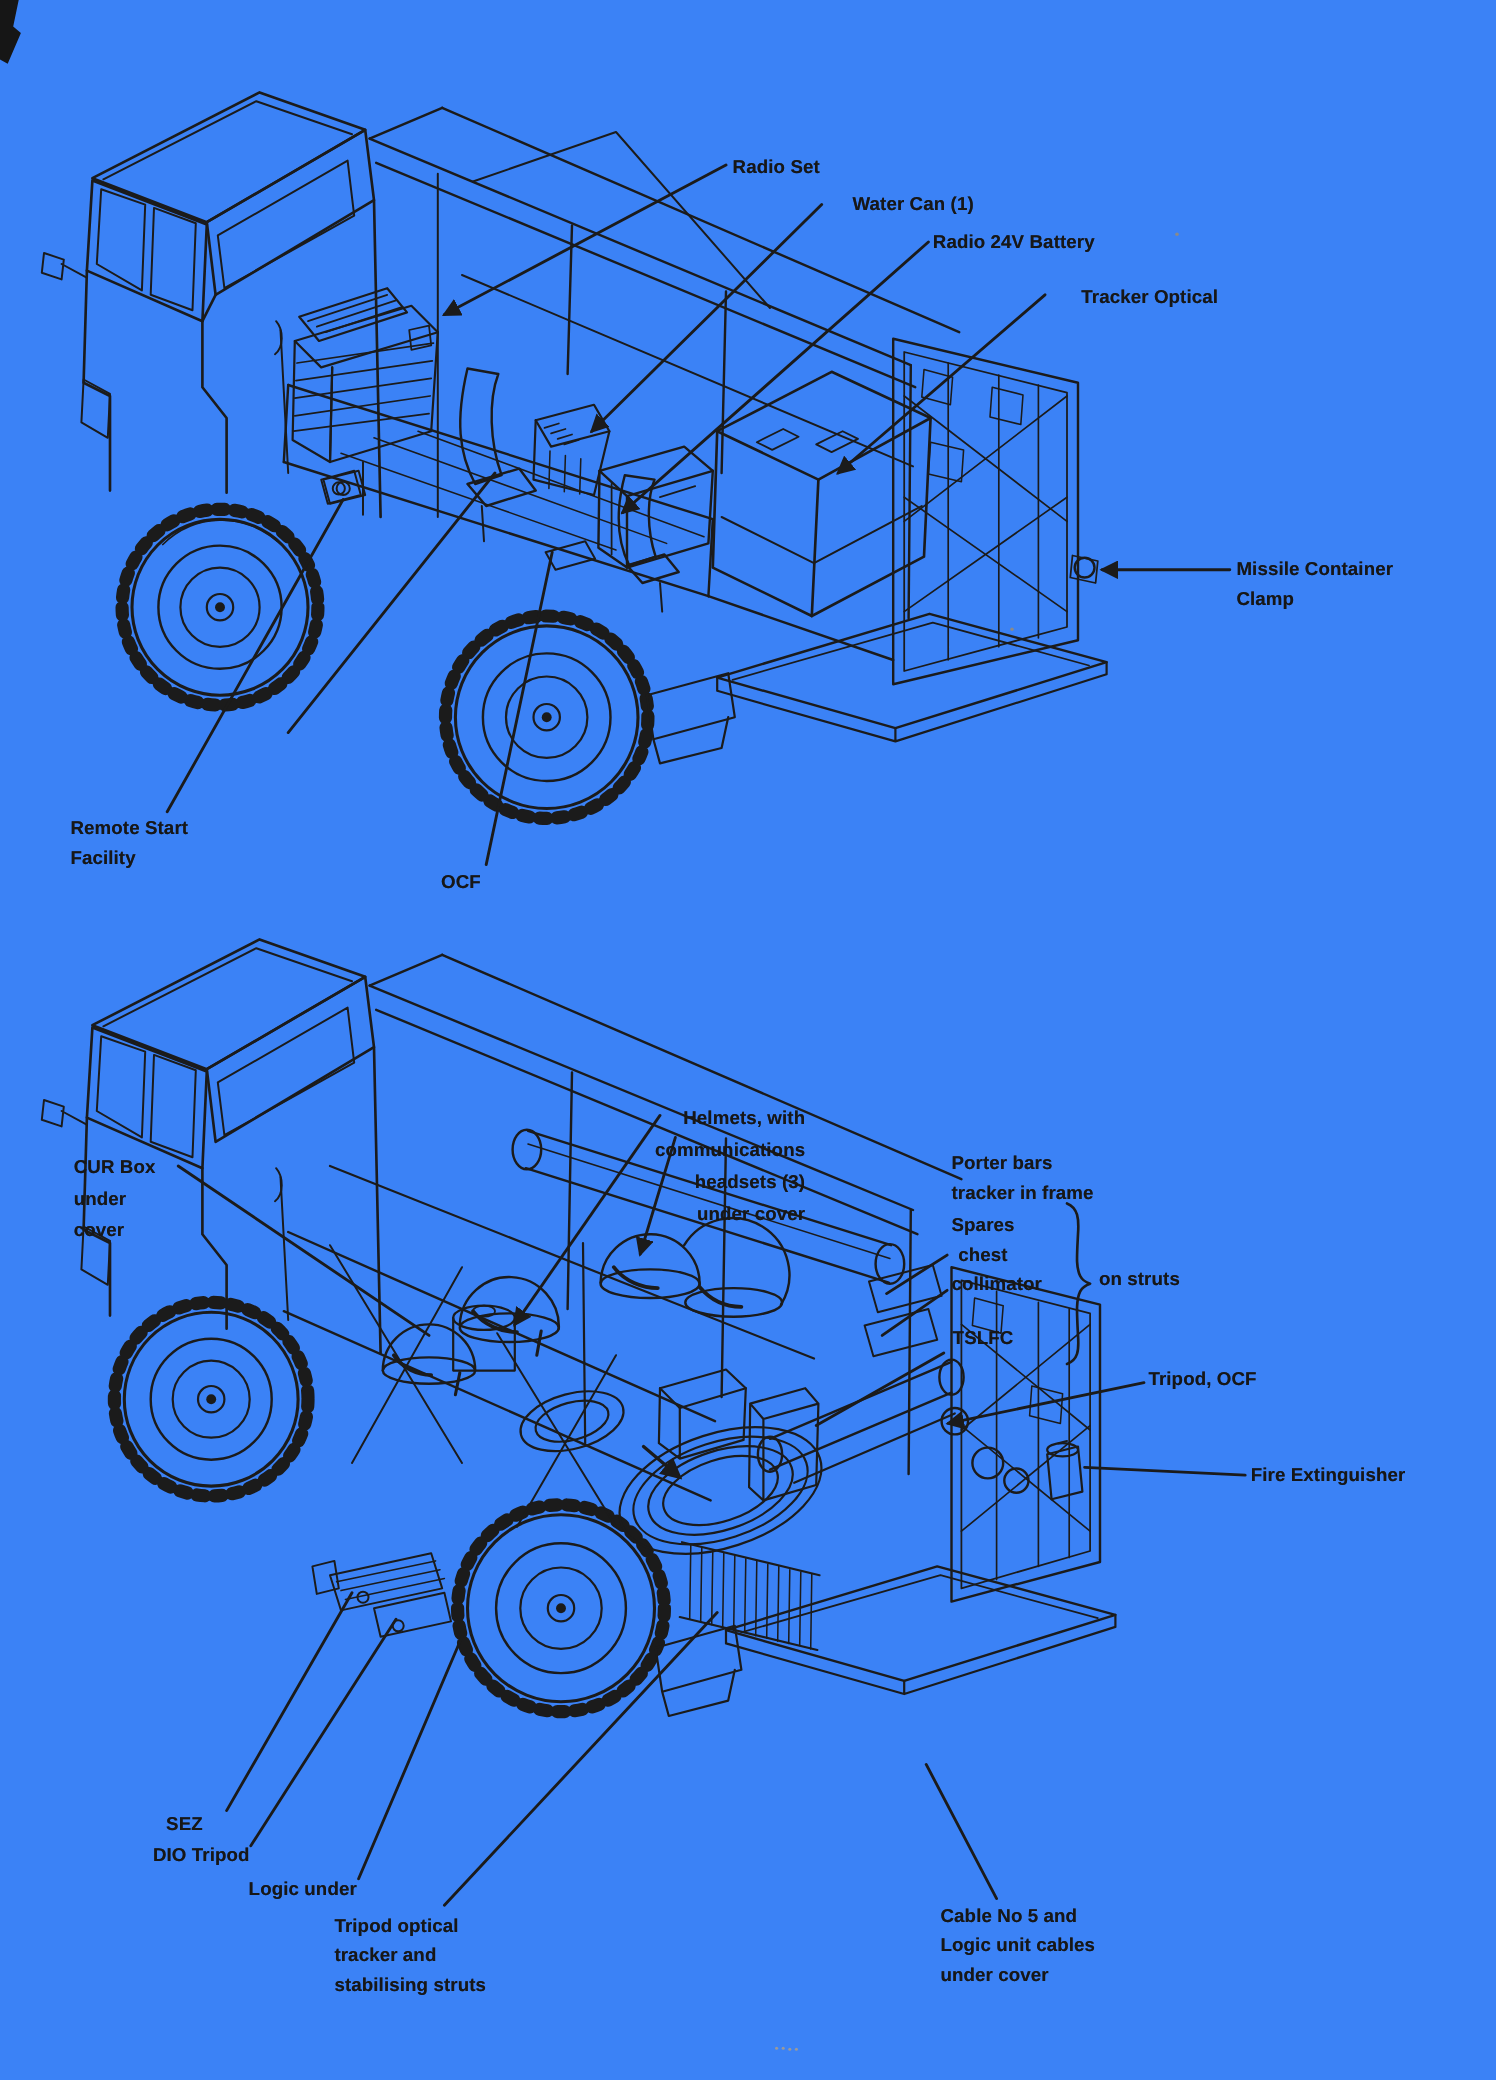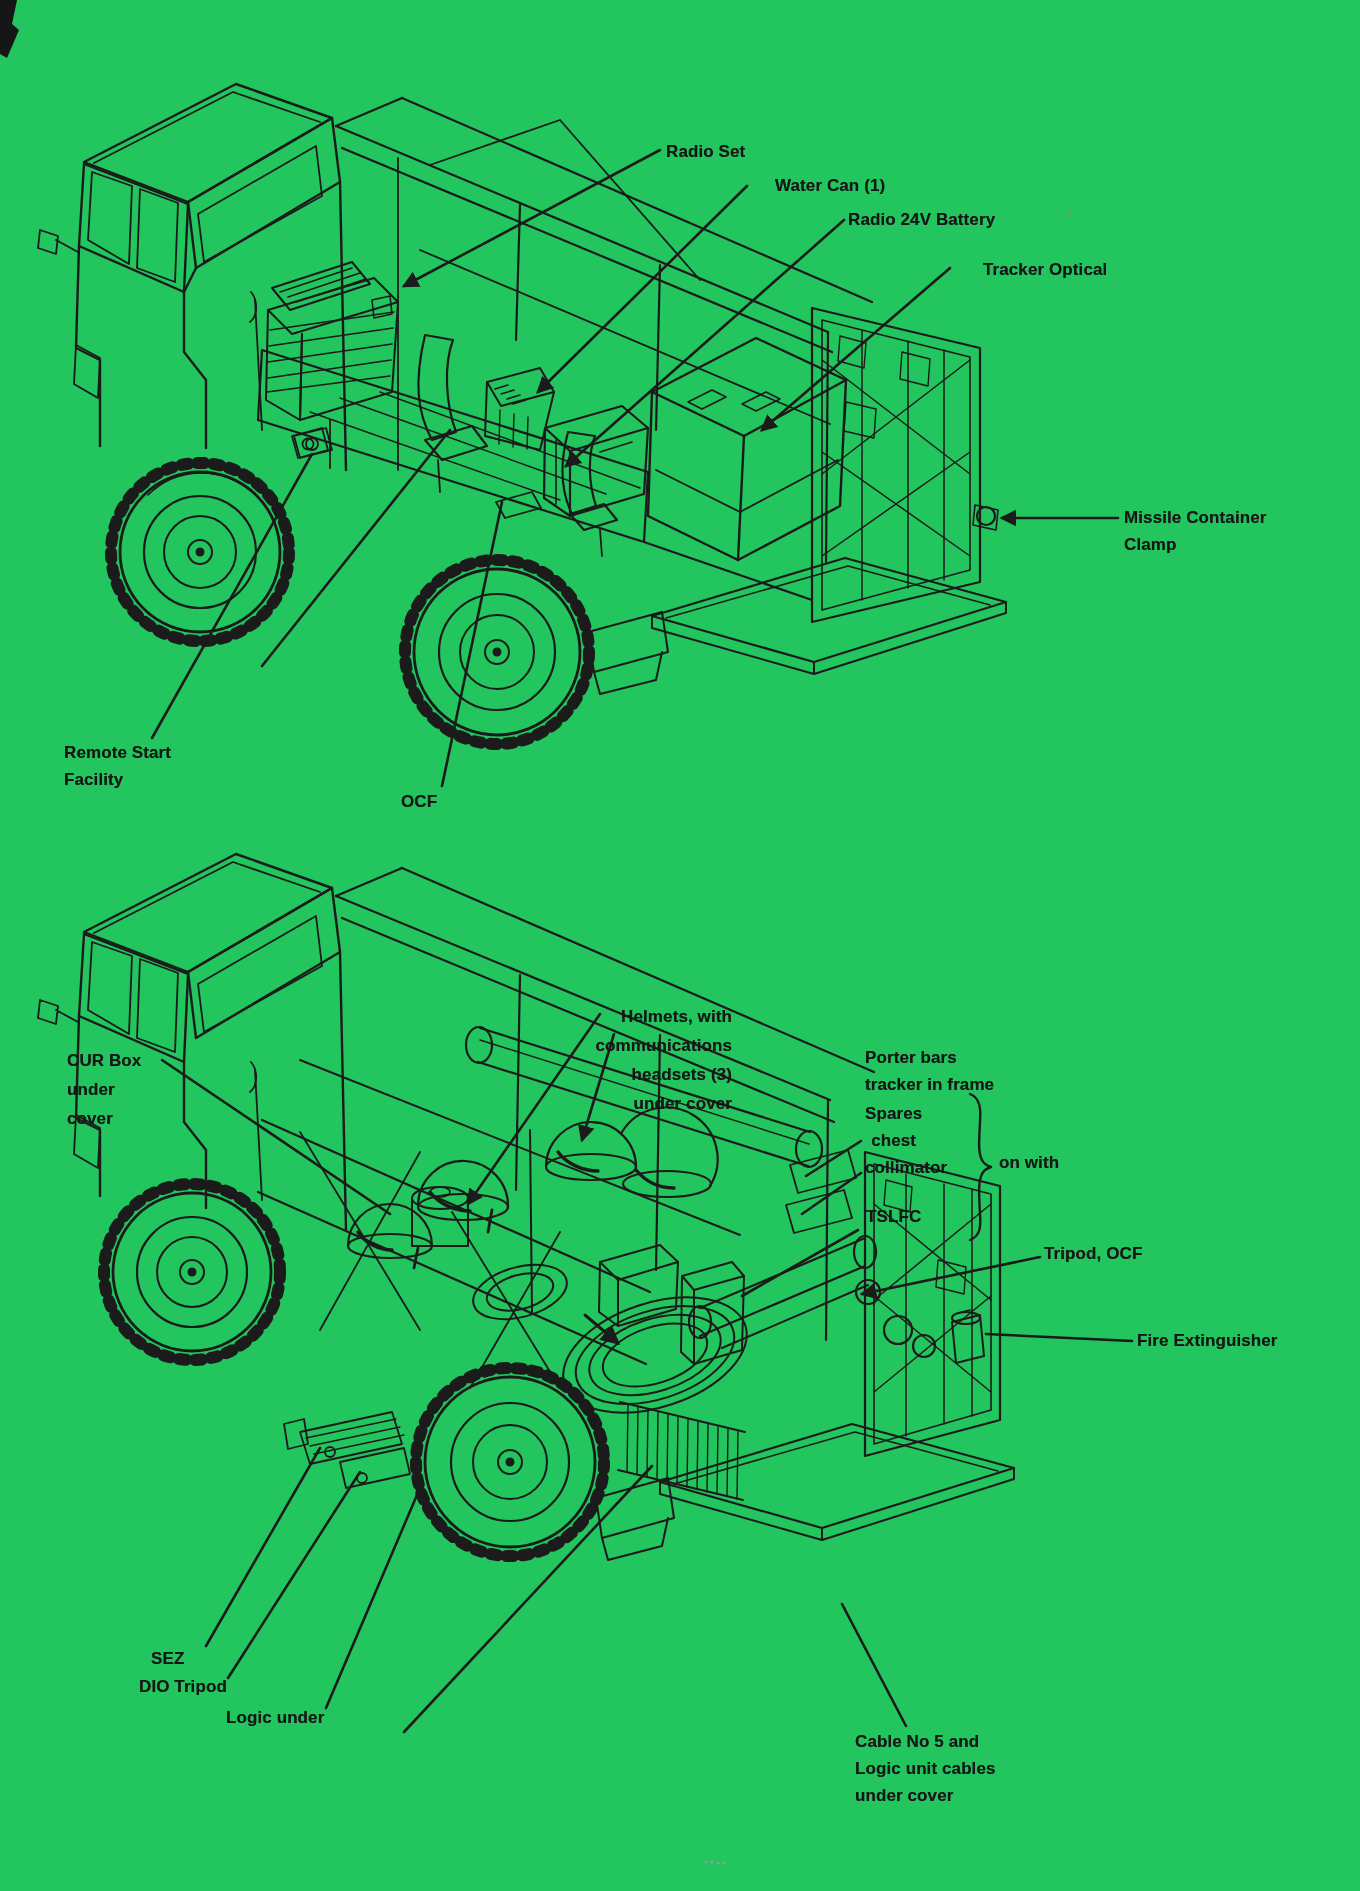--- a/index.html
+++ b/index.html
@@ -1,17 +1,17 @@
 <!DOCTYPE html>
 <html><head>
 <meta charset="utf-8">
 <style>
   html,body{margin:0;padding:0;background:#e8e8e8;}
   .page{
-    position:relative;width:1360px;height:1891px;background:#22c55e;
+    position:relative;width:1360px;height:1891px;background:#3b82f6;
     overflow:hidden;font-family:"Liberation Sans",sans-serif;
   }
   .page svg{position:absolute;left:0;top:0;}
   .lbl{
     position:absolute;
     font:700 17px/27px "Liberation Sans",sans-serif;
     color:#171717;
     white-space:pre-line;
     letter-spacing:.1px;
     text-shadow:0 0 .5px rgba(20,20,20,.6);
@@ -362,24 +362,27 @@
 cover</div>
   <div class="lbl" style="left:556px;top:1002px;width:176px;text-align:right;line-height:29px;">Helmets, with
 communications
 headsets (3)
 under cover</div>
   <div class="lbl" style="left:865px;top:1044px;">Porter bars
 tracker in frame</div>
   <div class="lbl" style="left:865px;top:1100px;text-align:center;">Spares
 chest</div>
   <div class="lbl" style="left:865px;top:1154px;">collimator</div>
-  <div class="lbl" style="left:999px;top:1149px;">on with</div>
+  <div class="lbl" style="left:999px;top:1149px;">on struts</div>
   <div class="lbl" style="left:866px;top:1203px;">TSLFC</div>
   <div class="lbl" style="left:1044px;top:1240px;">Tripod, OCF</div>
   <div class="lbl" style="left:1137px;top:1327px;">Fire Extinguisher</div>
   <div class="lbl" style="left:151px;top:1645px;">SEZ</div>
   <div class="lbl" style="left:139px;top:1673px;">DIO Tripod</div>
   <div class="lbl" style="left:226px;top:1704px;">Logic under</div>
+  <div class="lbl" style="left:304px;top:1737px;">Tripod optical
+tracker and
+stabilising struts</div>
   <div class="lbl" style="left:855px;top:1728px;">Cable No 5 and
 Logic unit cables
 under cover</div>
 
 </div>
 
 </body></html>

